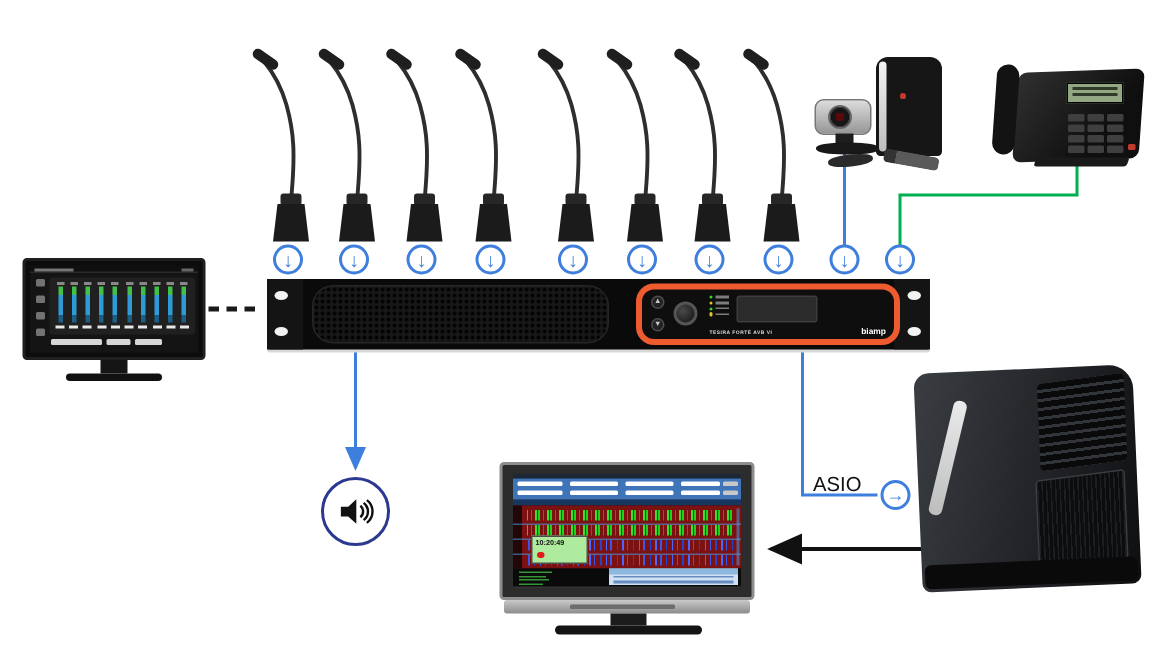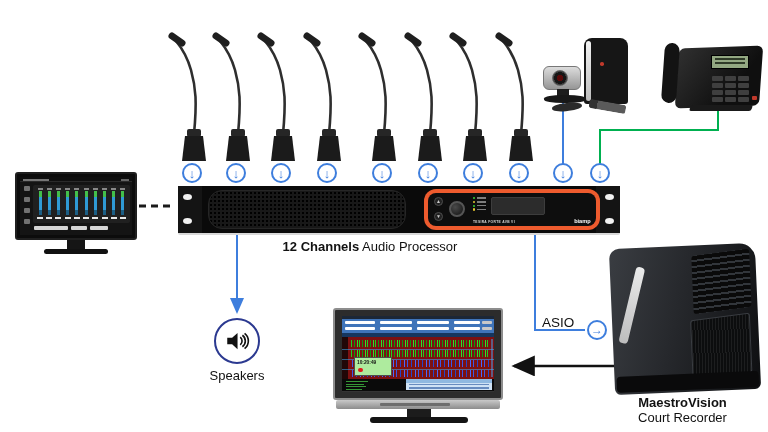--- a/index.html
+++ b/index.html
@@ -398,52 +398,42 @@
               <i></i>
               <b></b>
             </div>
         </div>
         <div class="rk-display"></div>
         <div class="rk-model">TESIRA FORTÉ AVB VI</div>
         <div class="rk-brand">biamp</div>
       </div>
     </div>
   </div>
-  <div class="lbl" style="left:250px;top:239px;width:240px;">
-    <b>12 Channels</b><span> Audio Processor</span>
-  </div>
 
   <div class="abs spk-circle">
     <svg width="26" height="26" viewBox="0 0 24 24">
       <polygon points="3,9 7.5,9 12.5,4.5 12.5,19.5 7.5,15 3,15" fill="#111"></polygon>
       <path d="M15 8.5 A4.5 4.5 0 0 1 15 15.5" stroke="#111" fill="none" stroke-width="1.5"></path>
       <path d="M17 6.7 A6.6 6.6 0 0 1 17 17.3" stroke="#111" fill="none" stroke-width="1.5"></path>
       <path d="M19 5 A8.8 8.8 0 0 1 19 19" stroke="#111" fill="none" stroke-width="1.5"></path>
     </svg>
   </div>
-  <div class="lbl" style="left:187px;top:368px;width:100px;">
-    <span>Speakers</span>
-  </div>
 
   <div class="lbl" style="left:542px;top:315px;width:60px;text-align:left;font-size:13.5px;">
     <span>ASIO</span>
   </div>
   <div class="abs asio-circle">
     <span>→</span>
   </div>
 
   <div class="dev tower">
     <div class="tw-stripe"></div>
     <div class="tw-vents"></div>
     <div class="tw-mesh"></div>
     <div class="tw-base"></div>
-  </div>
-  <div class="lbl" style="left:600px;top:395px;width:165px;">
-    <b>MaestroVision</b><br>
-    <span>Court Recorder</span>
   </div>
 
   <div class="abs tv">
     <div class="tv-screen">
       <div class="tvs-menu"></div>
       <div class="tvs-hdr">
         <div class="fld" style="left:3px;top:2px;width:30px;"></div>
           <div class="fld" style="left:3px;top:8px;width:30px;"></div>
         <div class="fld" style="left:38px;top:2px;width:32px;"></div>
           <div class="fld" style="left:38px;top:8px;width:32px;"></div>

